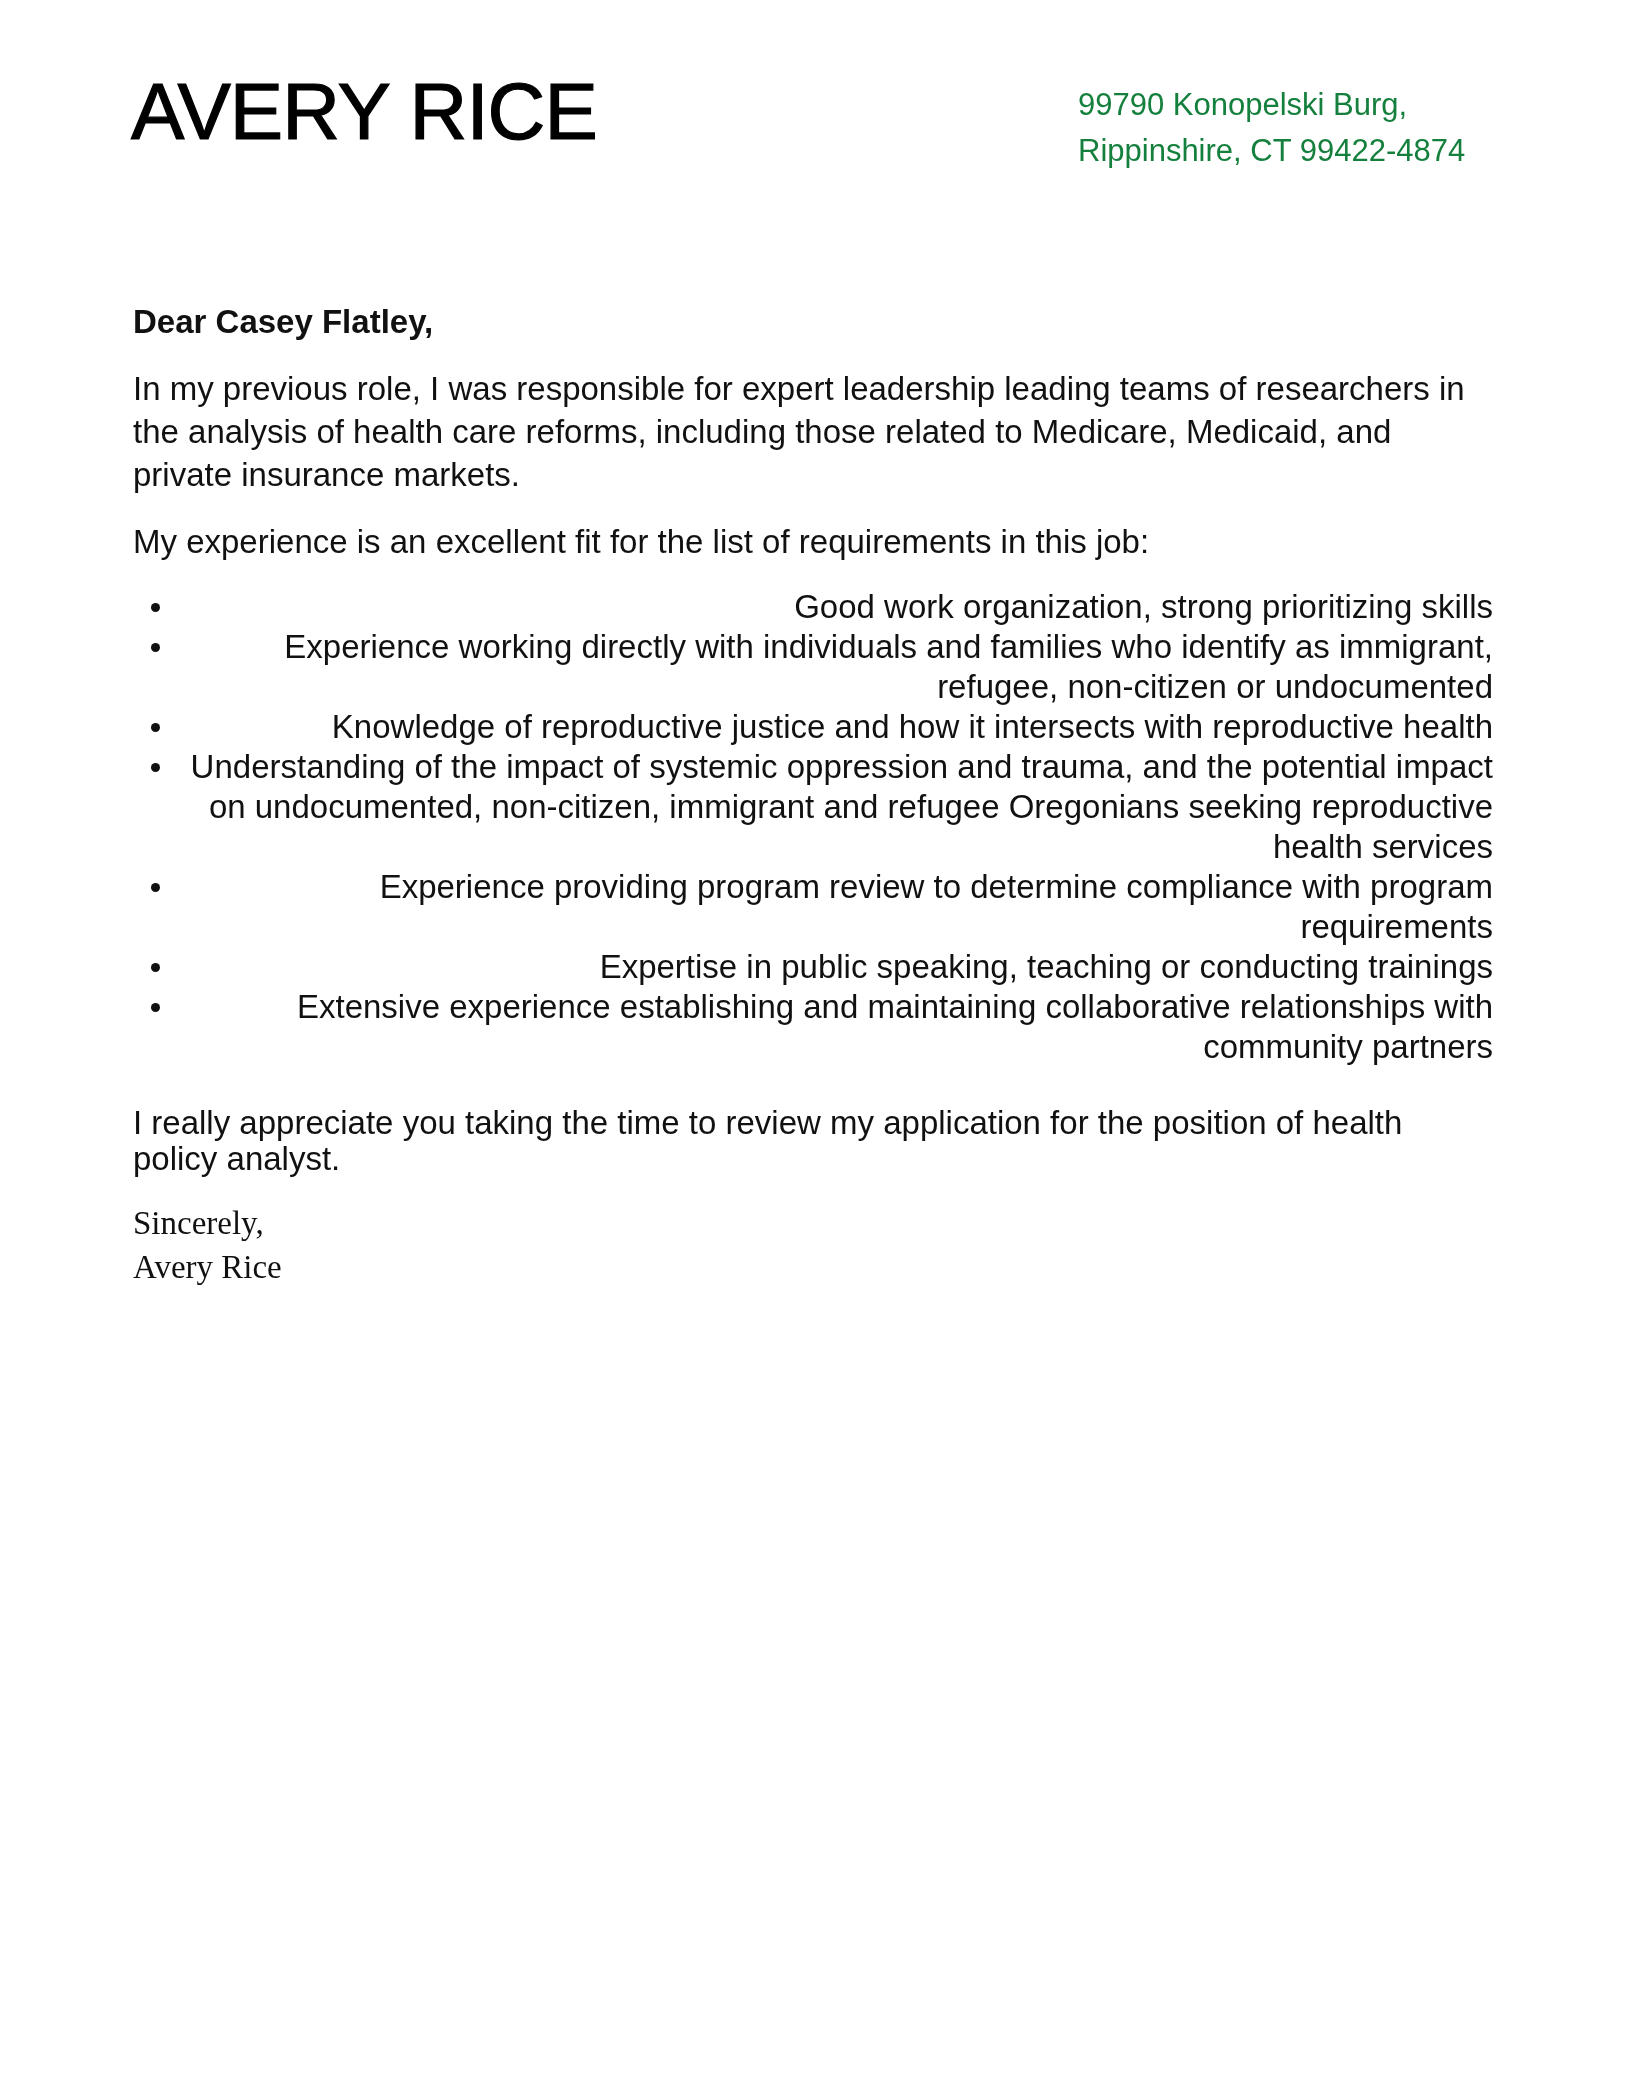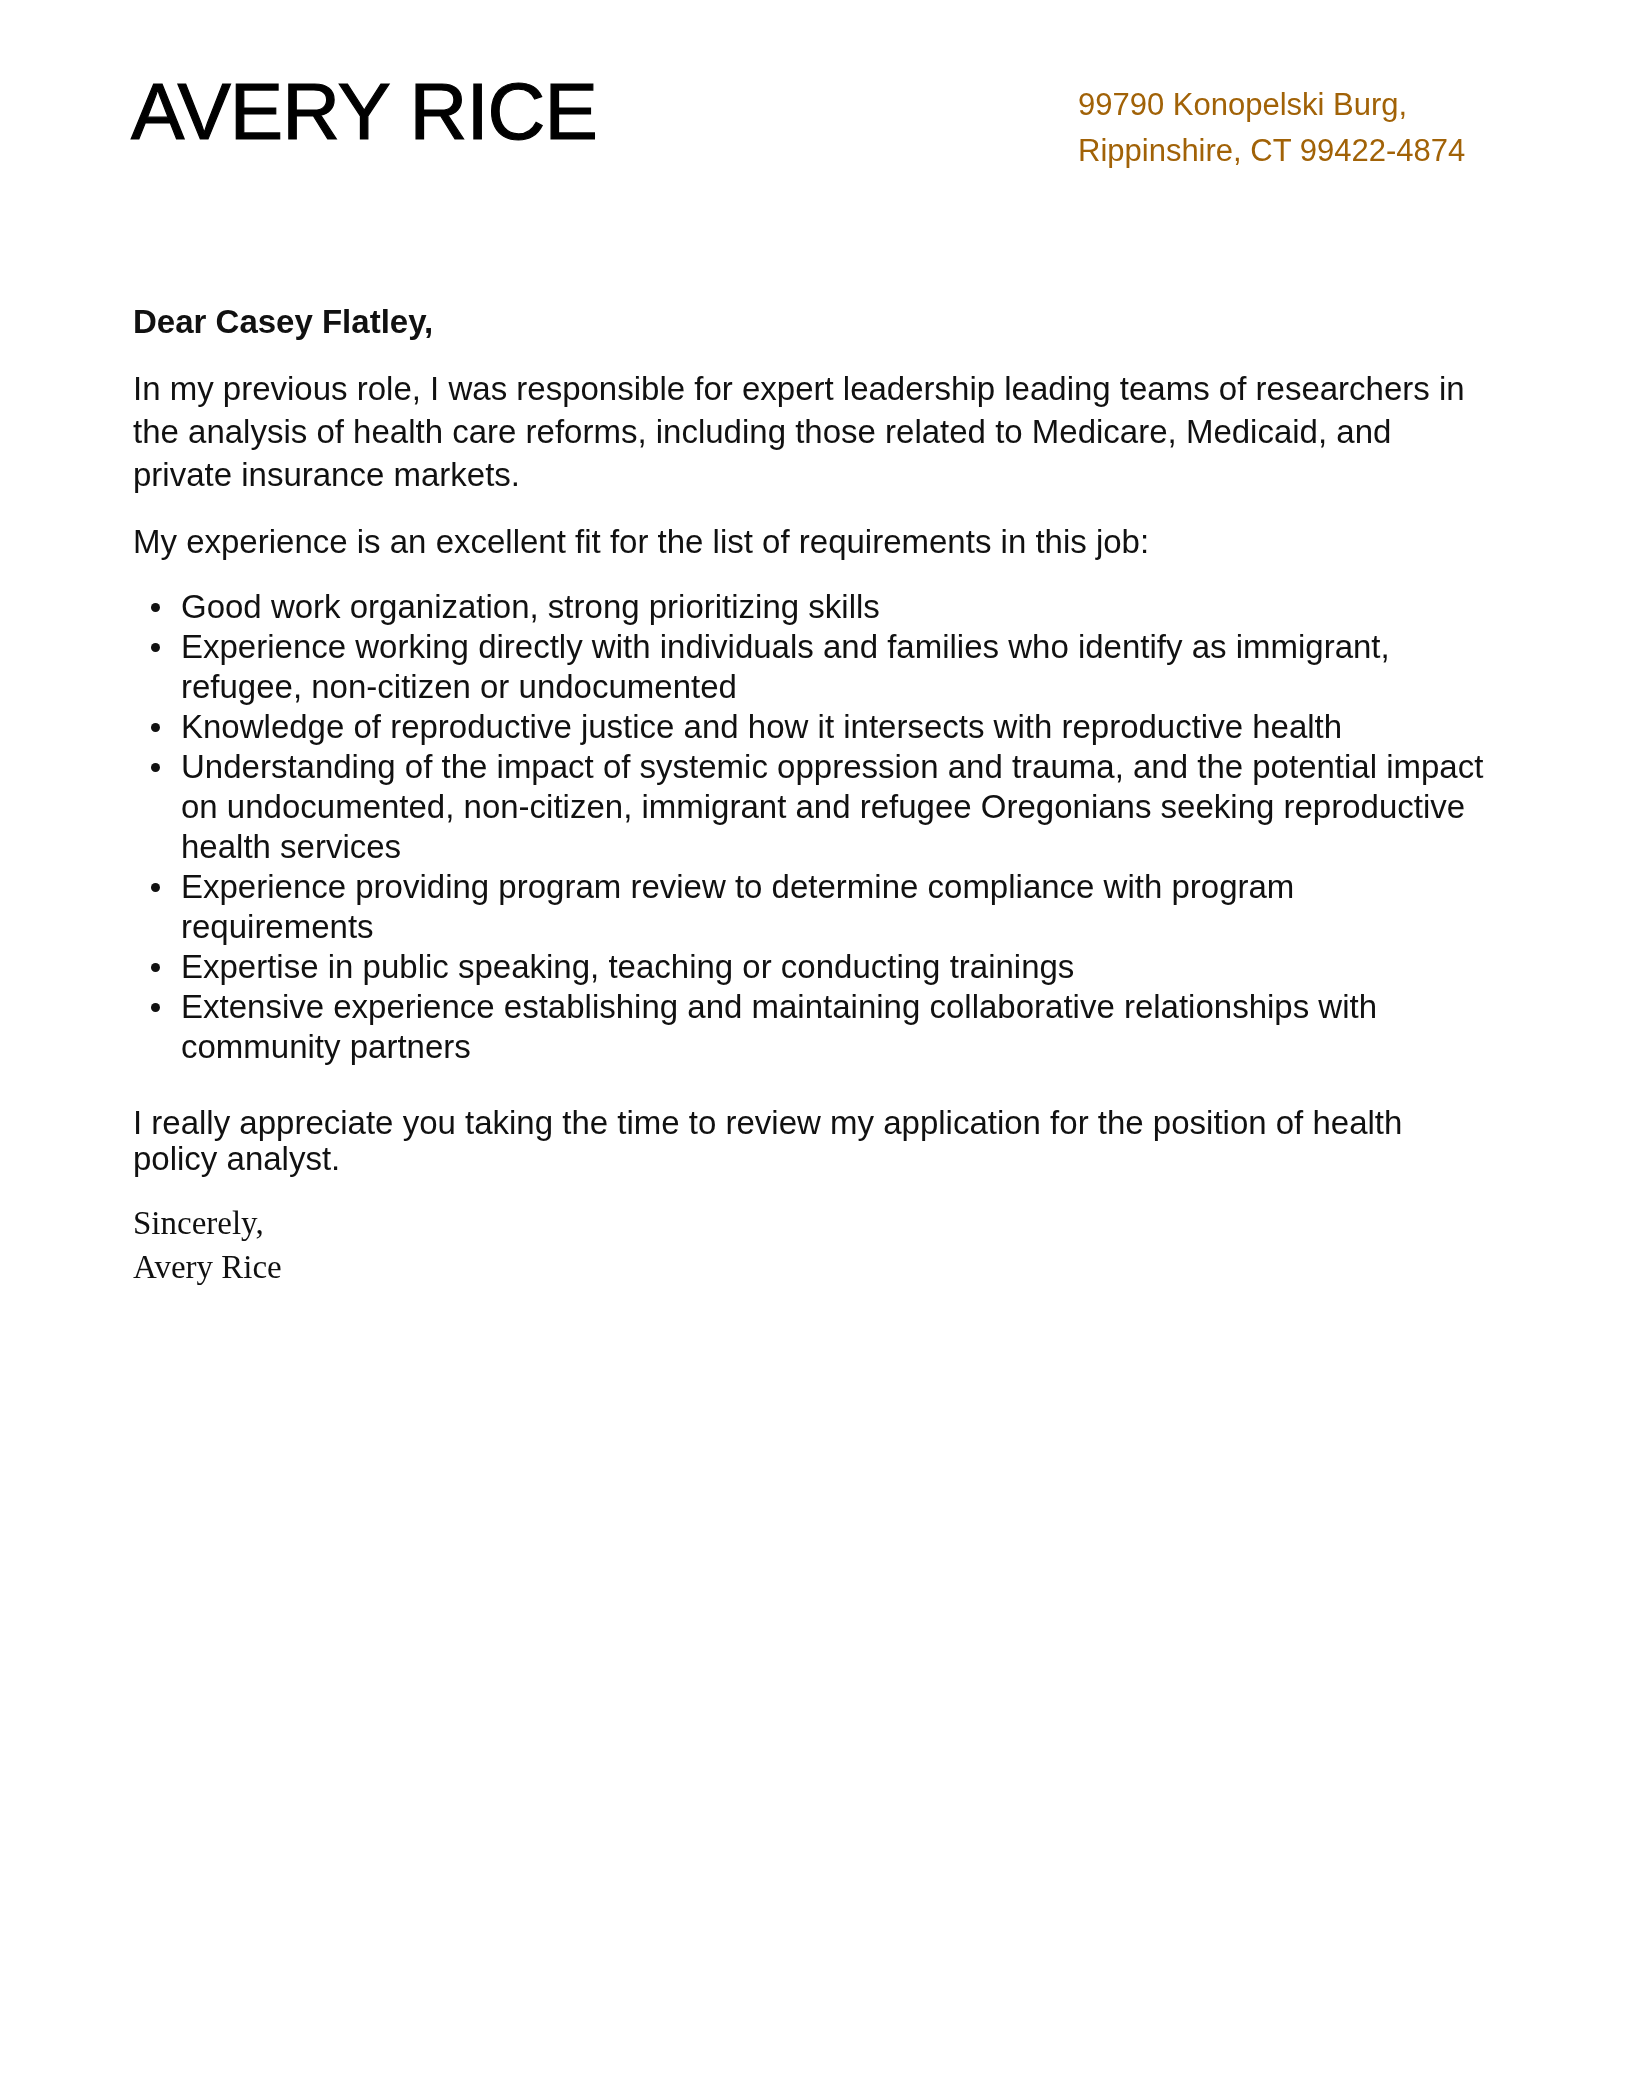--- a/index.html
+++ b/index.html
@@ -8,30 +8,30 @@
       font-family: "Liberation Sans", sans-serif; color: #111111;
     }
     .name {
       position: absolute; left: 131px; top: 72px;
       font-size: 80px; font-weight: 400; letter-spacing: -1px; line-height: 1;
       margin: 0; color: #000;
       -webkit-text-stroke: 1.2px #000;
     }
     .address {
       position: absolute; left: 1078px; top: 82px;
-      font-size: 31px; line-height: 46px; color: #a16207;
+      font-size: 31px; line-height: 46px; color: #15803d;
     }
     .address div { white-space: nowrap; }
     .content {
       position: absolute; left: 133px; top: 300px; width: 1360px;
       font-size: 33px; line-height: 43px; color: #111;
     }
     .greeting { font-weight: 700; margin: 0 0 24px 0; }
     .para { margin: 0 0 24px 0; }
-    ul.reqs { margin: 0 0 38px 0; padding-left: 48px; list-style: none; }
+    ul.reqs { margin: 0 0 38px 0; padding-left: 48px; list-style: none; text-align: right; }
     ul.reqs li { position: relative; line-height: 40px; }
     ul.reqs li .bullet {
       position: absolute; left: -30px; top: 16px; width: 9px; height: 9px;
       border-radius: 50%; background: #111;
     }
     .closing { font-weight: 400; margin: 0 0 24px 0; line-height: 36px; }
     .signoff { margin: 0; line-height: 44px; font-family: Liberation Serif, serif; }
   </style>
 </head>
 <body>

